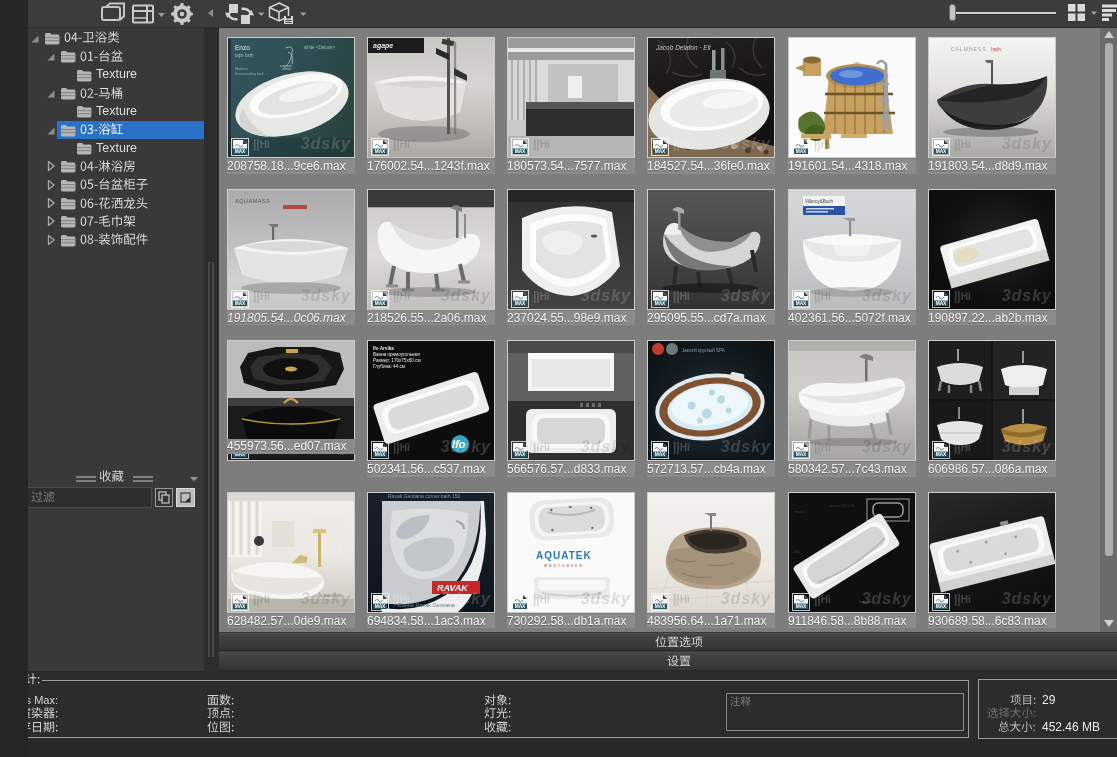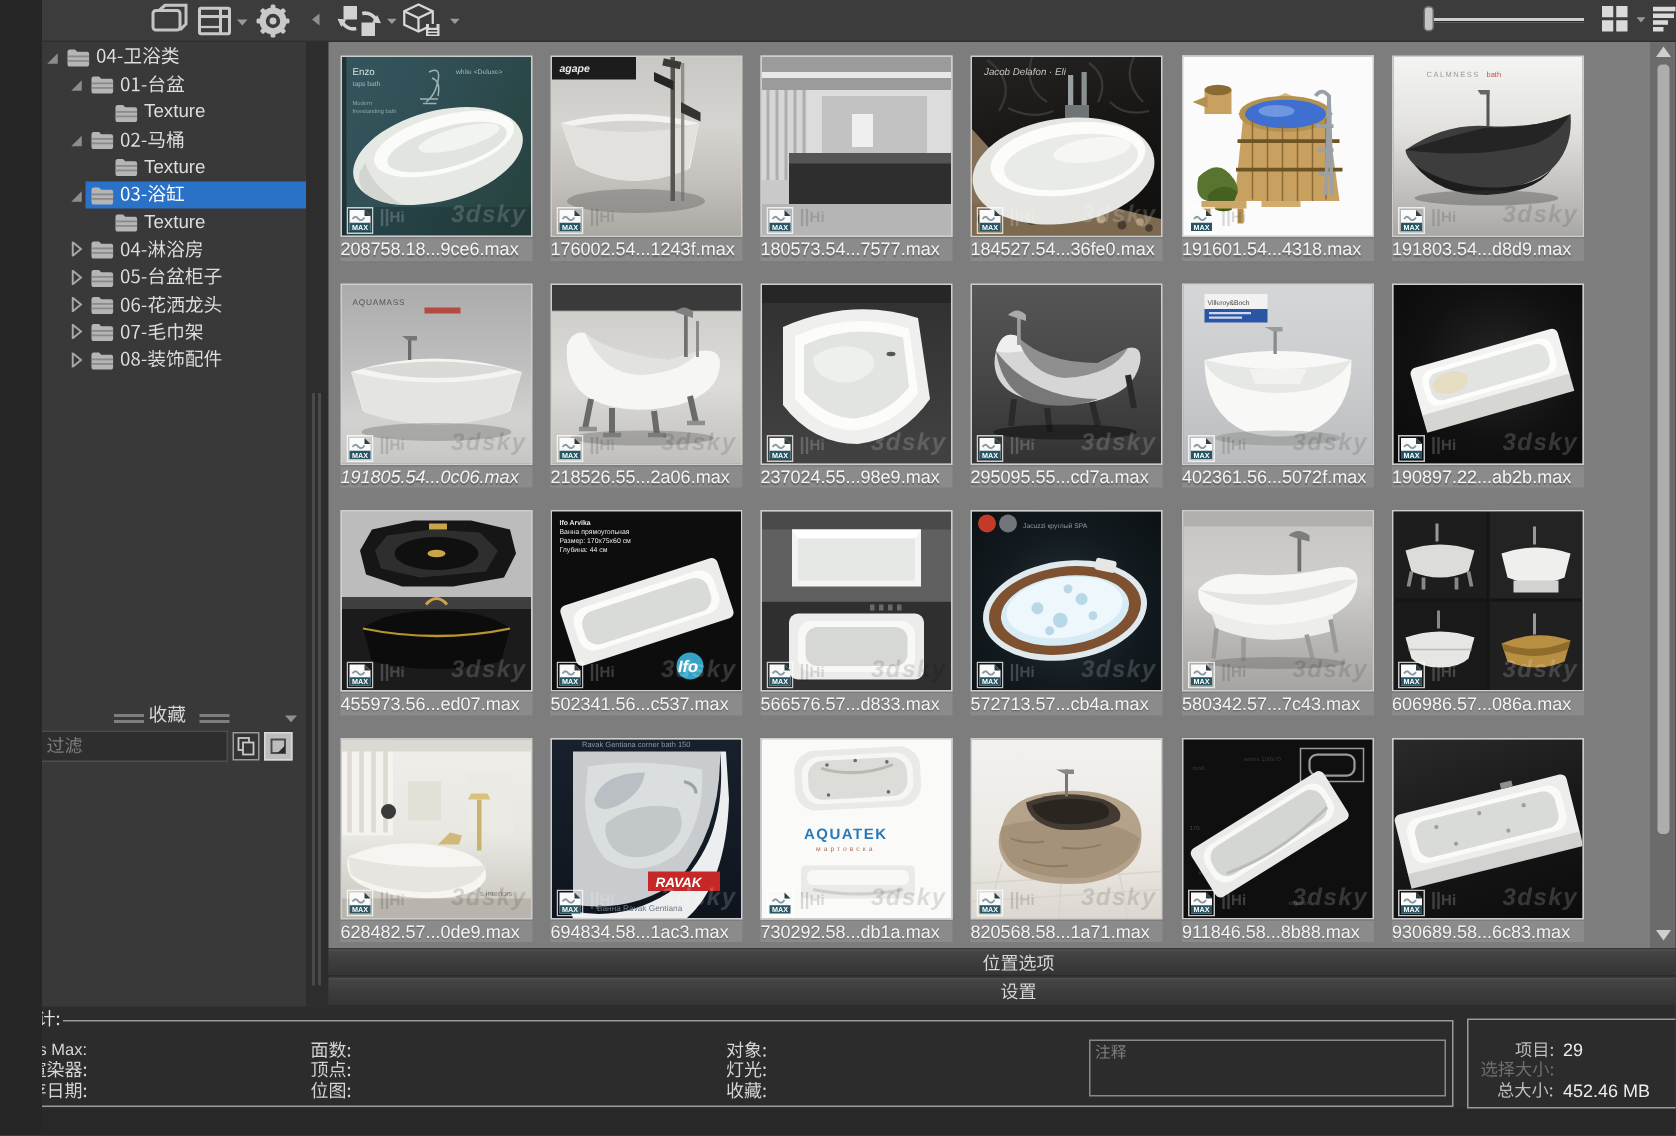--- a/index.html
+++ b/index.html
@@ -680,21 +680,21 @@
       <div style="position:absolute;right:3px;bottom:4px;color:rgba(255,255,255,0.17);font-size:16px;font-weight:bold;font-style:italic;letter-spacing:1px;">3dsky</div>
       <svg width="18" height="18" viewBox="0 0 18 18" style="position:absolute;left:3px;bottom:1px;">
         <rect x="0.5" y="0.5" width="17" height="17" fill="none" stroke="rgba(255,255,255,0.75)" stroke-width="1"></rect>
         <path d="M2 2 H12 L16 6 V16 H2 Z" fill="#fafafa"></path>
         <path d="M12 2 L12 6 L16 6 Z" fill="#2c3e46"></path>
         <path d="M4 8 q2 -3 4 0 q2 2 4 -1" stroke="#8a99a0" stroke-width="1.2" fill="none"></path>
         <rect x="2" y="10.5" width="14" height="5.5" fill="#275664"></rect>
         <text x="9" y="15.2" font-size="4.8" font-weight="bold" fill="#fff" text-anchor="middle" font-family="Liberation Sans">MAX</text>
       </svg>
     </div>
-    <div class="fn" style="left:199px;top:462px;width:128px;height:14.5px;line-height:14px;">455973.56...ed07.max</div>
+    <div class="fn" style="left:199px;top:439px;width:128px;height:14.5px;line-height:14px;">455973.56...ed07.max</div>
     <div class="thumb" style="position:absolute;left:339px;top:340px;width:128px;height:121px;background:#0d0d0d;">
       <svg width="126" height="119" viewBox="0 0 126 119" style="position:absolute;left:0;top:0;">
         <g fill="#e8e8e8" font-size="4.6" font-family="Liberation Sans">
  <text x="5" y="9" font-weight="bold">Ifo Arvika</text>
  <text x="5" y="15">Ванна прямоугольная</text>
  <text x="5" y="21">Размер: 170х75х60 см</text>
  <text x="5" y="27">Глубина: 44 см</text>
         </g>
  <g transform="rotate(-18 63 66)">
  <rect x="8" y="46" width="110" height="42" rx="4" fill="#ececea"></rect>
@@ -952,21 +952,21 @@
       <div style="position:absolute;right:3px;bottom:4px;color:rgba(0,0,0,0.12);font-size:16px;font-weight:bold;font-style:italic;letter-spacing:1px;">3dsky</div>
       <svg width="18" height="18" viewBox="0 0 18 18" style="position:absolute;left:3px;bottom:1px;">
         <rect x="0.5" y="0.5" width="17" height="17" fill="none" stroke="rgba(255,255,255,0.75)" stroke-width="1"></rect>
         <path d="M2 2 H12 L16 6 V16 H2 Z" fill="#fafafa"></path>
         <path d="M12 2 L12 6 L16 6 Z" fill="#2c3e46"></path>
         <path d="M4 8 q2 -3 4 0 q2 2 4 -1" stroke="#8a99a0" stroke-width="1.2" fill="none"></path>
         <rect x="2" y="10.5" width="14" height="5.5" fill="#275664"></rect>
         <text x="9" y="15.2" font-size="4.8" font-weight="bold" fill="#fff" text-anchor="middle" font-family="Liberation Sans">MAX</text>
       </svg>
     </div>
-    <div class="fn" style="left:619px;top:613.5px;width:128px;height:14.5px;line-height:14px;">820568.58...1a71.max</div>
+    <div class="fn" style="left:619px;top:613.5px;width:128px;height:14.5px;line-height:14px;">483956.64...1a71.max</div>
     <div class="thumb" style="position:absolute;left:760px;top:491.5px;width:128px;height:121px;background:#0f0f0f;">
       <svg width="126" height="119" viewBox="0 0 126 119" style="position:absolute;left:0;top:0;">
         <g fill="#3a3a3a" font-size="4">
           <text x="6" y="20">mod.</text>
           <text x="90" y="60">bath</text>
           <text x="10" y="90">#77</text>
           <text x="40" y="14">series 150x70</text>
         </g>
  <rect x="78" y="6" width="42" height="22" fill="none" stroke="#9a9a9a" stroke-width="1"></rect>
  <rect x="84" y="10" width="30" height="14" rx="5" fill="none" stroke="#9a9a9a" stroke-width="1.5"></rect>

